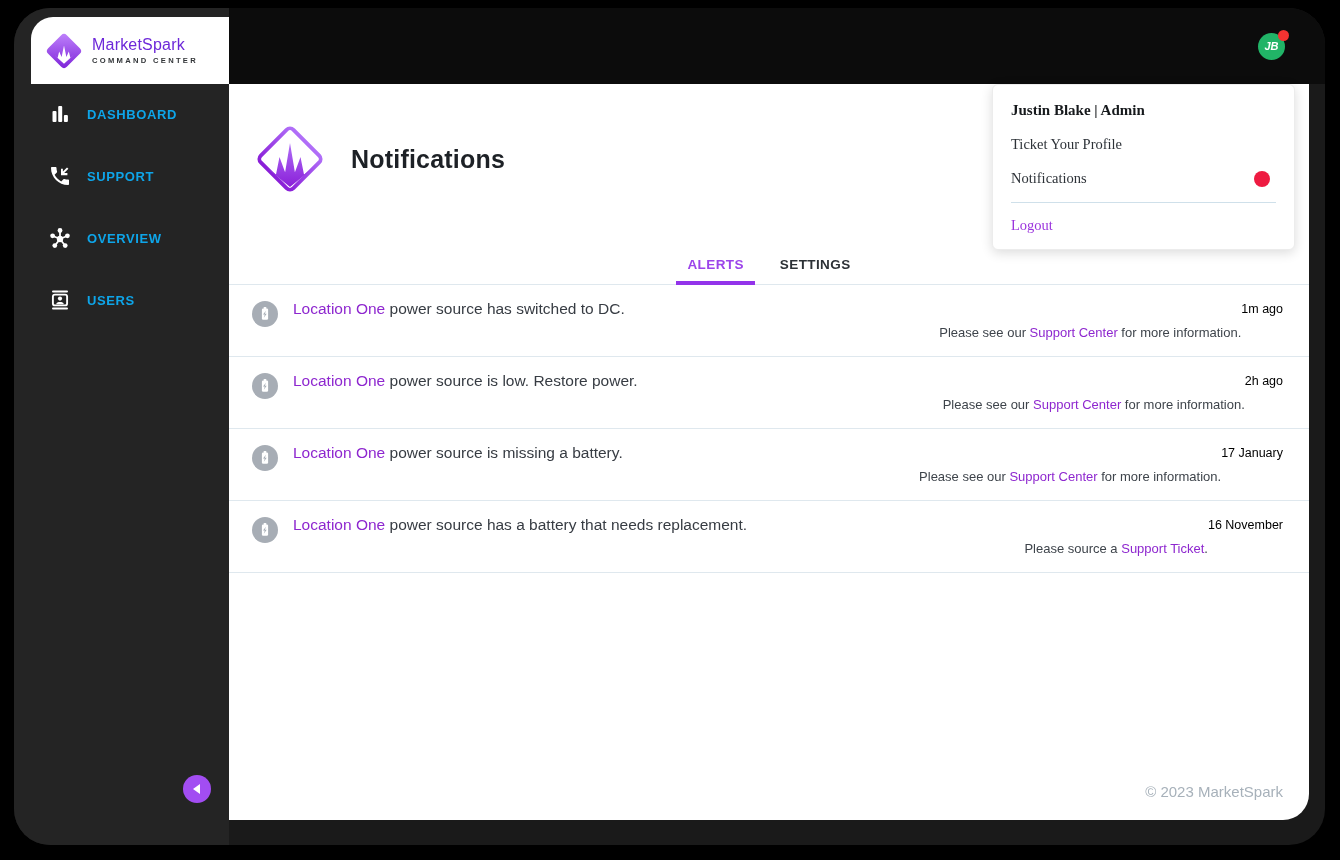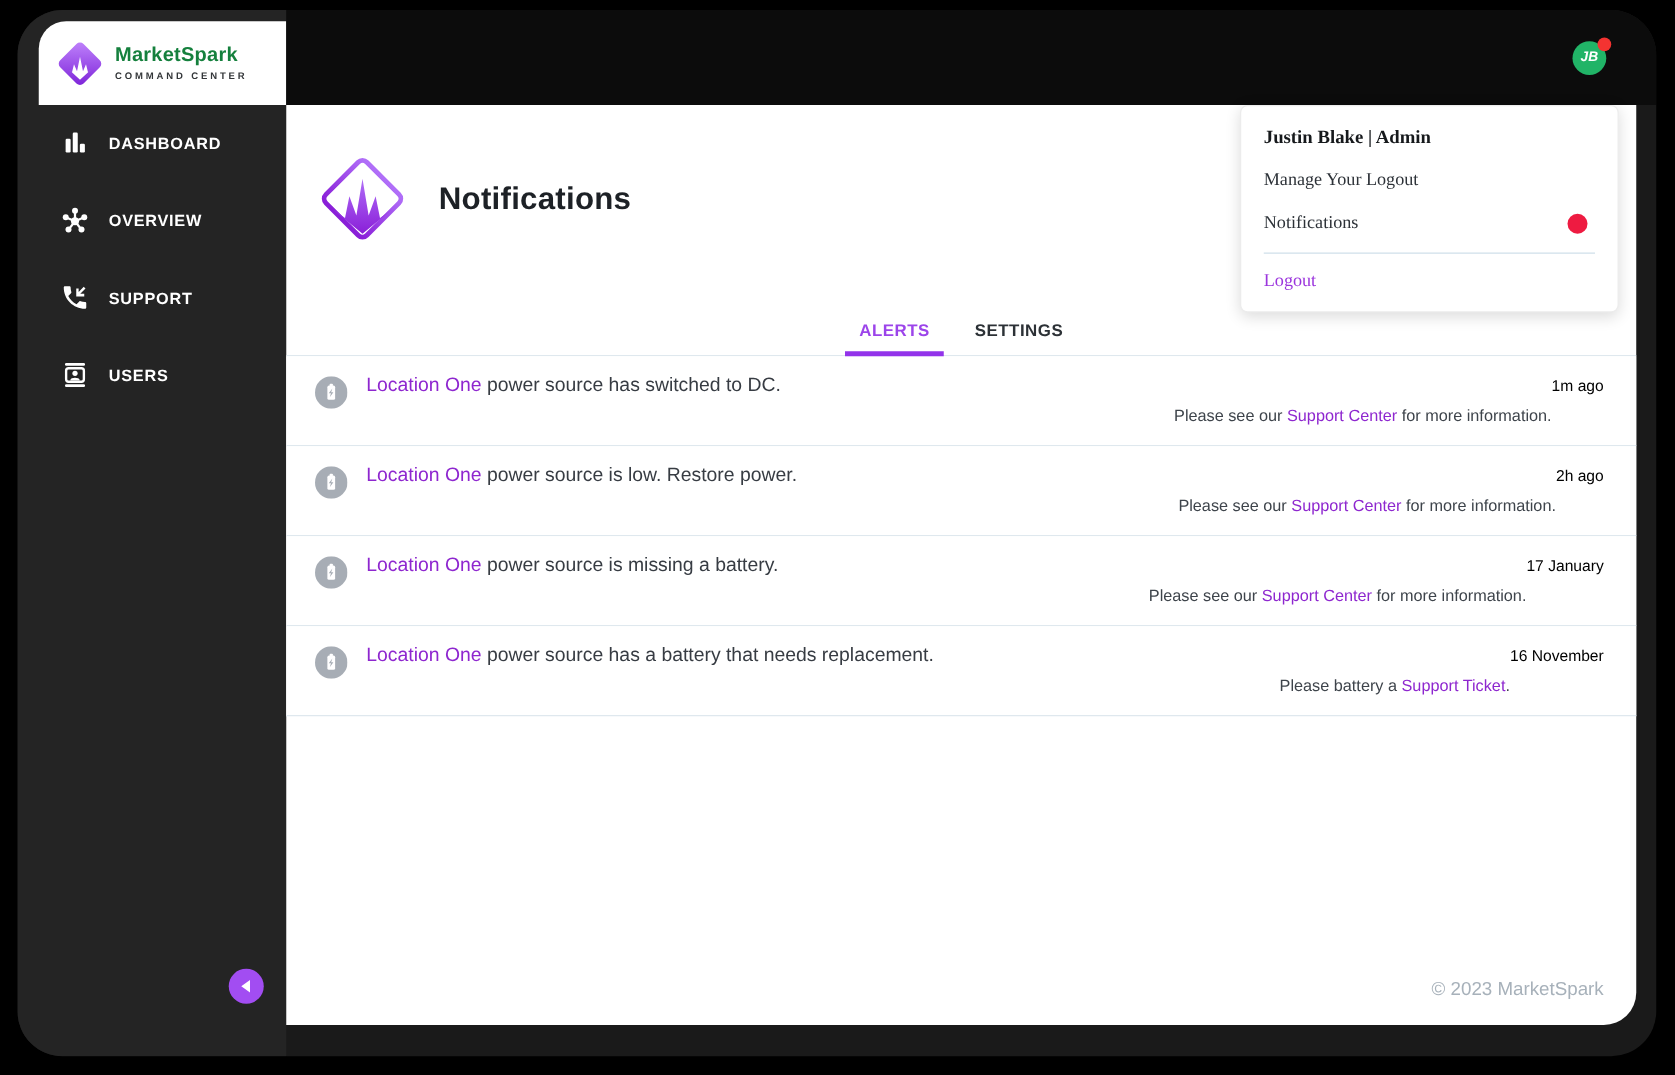--- a/index.html
+++ b/index.html
@@ -9,27 +9,27 @@
   .window { position:absolute; left:14px; top:8px; width:1311px; height:837px;
             background:#1a1a1a; border-radius:36px; overflow:hidden; }
 
   
   .sidebar { position:absolute; left:0; top:0; width:215px; height:100%; background:#242424; }
   .logo-box { position:absolute; left:17px; top:9px; width:198px; height:67px;
               background:#fff; border-radius:22px 0 0 0;
               display:flex; align-items:center; padding-left:13px; }
   .logo-box svg { width:40px; height:40px; flex:none; }
   .brand-text { margin-left:8px; }
-  .brand-title { font-size:16px; font-weight:700; color:#15803d; letter-spacing:.2px; }
+  .brand-title { font-size:16px; font-weight:400; color:#6d28d9; letter-spacing:.2px; }
   .brand-subtitle { font-size:7.6px; font-weight:700; color:#333639; letter-spacing:2.3px; margin-top:2px; }
 
   .nav { position:absolute; left:0; top:86px; width:100%; display:flex; flex-direction:column; gap:22px; }
   .nav-item { display:flex; align-items:center; height:40px; padding-left:34px; cursor:pointer; }
   .nav-item svg { width:24px; height:24px; flex:none; }
-  .nav-label { margin-left:15px; color:#ffffff; font-size:13px; font-weight:700; letter-spacing:.6px; }
+  .nav-label { margin-left:15px; color:#0ea5e9; font-size:13px; font-weight:700; letter-spacing:.6px; }
 
   .collapse-btn { position:absolute; left:169px; top:767px; width:28px; height:28px;
                   border-radius:50%; background:#a24df2; border:none; cursor:pointer;
                   display:flex; align-items:center; justify-content:center; }
   .collapse-tri { width:0; height:0; border-top:5px solid transparent;
                   border-bottom:5px solid transparent; border-right:7px solid #fff; margin-right:2px; }
 
   
   .topbar { position:absolute; left:215px; top:0; right:0; height:76px; background:#0c0c0c;
             display:flex; align-items:center; justify-content:flex-end; padding-right:40px;font-style:italic; }
@@ -100,20 +100,27 @@
     </div>
 
     <div class="nav">
       <div class="nav-item">
         <svg viewBox="0 0 24 24" fill="#fff">
           <rect x="4.5" y="9" width="4" height="11" rx="1"></rect>
           <rect x="10.2" y="4" width="4" height="16" rx="1"></rect>
           <rect x="15.9" y="13" width="4" height="7" rx="1"></rect>
         </svg>
         <span class="nav-label">DASHBOARD</span>
+      </div>
+      <div class="nav-item">
+        <svg viewBox="0 0 24 24" fill="#fff">
+          <path d="M6.62 10.79c1.44 2.83 3.76 5.14 6.59 6.59l2.2-2.2c.27-.27.67-.36 1.02-.24 1.12.37 2.33.57 3.57.57.55 0 1 .45 1 1V20c0 .55-.45 1-1 1-9.39 0-17-7.61-17-17 0-.55.45-1 1-1h3.5c.55 0 1 .45 1 1 0 1.25.2 2.45.57 3.57.11.35.03.74-.25 1.02l-2.2 2.2z"></path>
+          <path d="M13 4.8v6.4h6.4V9h-3.18l4.18-4.18L19 3.4l-4.1 4.1V4.8z"></path>
+        </svg>
+        <span class="nav-label">SUPPORT</span>
       </div>
       <div class="nav-item">
         <svg viewBox="0 0 24 24">
           <g stroke="#fff" stroke-width="1.8">
             <line x1="12" y1="13" x2="12" y2="5"></line>
               <line x1="12" y1="13" x2="5" y2="10"></line>
             <line x1="12" y1="13" x2="7" y2="19.5"></line>
               <line x1="12" y1="13" x2="17" y2="19.5"></line>
             <line x1="12" y1="13" x2="19" y2="10"></line>
           </g>
@@ -122,27 +129,20 @@
               <circle cx="12" cy="4.5" r="2.4"></circle>
             <circle cx="4.6" cy="9.8" r="2.4"></circle>
               <circle cx="6.8" cy="19.6" r="2.4"></circle>
             <circle cx="17.2" cy="19.6" r="2.4"></circle>
               <circle cx="19.4" cy="9.8" r="2.4"></circle>
           </g>
         </svg>
         <span class="nav-label">OVERVIEW</span>
       </div>
       <div class="nav-item">
-        <svg viewBox="0 0 24 24" fill="#fff">
-          <path d="M6.62 10.79c1.44 2.83 3.76 5.14 6.59 6.59l2.2-2.2c.27-.27.67-.36 1.02-.24 1.12.37 2.33.57 3.57.57.55 0 1 .45 1 1V20c0 .55-.45 1-1 1-9.39 0-17-7.61-17-17 0-.55.45-1 1-1h3.5c.55 0 1 .45 1 1 0 1.25.2 2.45.57 3.57.11.35.03.74-.25 1.02l-2.2 2.2z"></path>
-          <path d="M13 4.8v6.4h6.4V9h-3.18l4.18-4.18L19 3.4l-4.1 4.1V4.8z"></path>
-        </svg>
-        <span class="nav-label">SUPPORT</span>
-      </div>
-      <div class="nav-item">
         <svg viewBox="0 0 24 24">
           <rect x="4" y="2.4" width="16" height="2.2" rx="1" fill="#fff"></rect>
           <rect x="4" y="19.4" width="16" height="2.2" rx="1" fill="#fff"></rect>
           <rect x="4.9" y="6.6" width="14.2" height="10.8" rx="2" fill="none" stroke="#fff" stroke-width="1.9"></rect>
           <circle cx="12" cy="10.6" r="2.1" fill="#fff"></circle>
           <path d="M8.3 15.9c0-2.4 7.4-2.4 7.4 0v.4H8.3z" fill="#fff"></path>
         </svg>
         <span class="nav-label">USERS</span>
       </div>
     </div>
@@ -225,34 +225,34 @@
 
       <div class="notif-row">
         <svg class="notif-icon" viewBox="0 0 26 26">
           <circle cx="13" cy="13" r="13" fill="#a7adb5"></circle>
           <rect x="11.7" y="5.9" width="2.6" height="2.2" rx="0.7" fill="#fff"></rect>
           <rect x="9.9" y="7.4" width="6.2" height="11.4" rx="1.3" fill="#fff"></rect>
           <path d="M13.9 9.7 L11 13.6 h1.8 l-1 3.2 2.9-4.1 h-1.8 z" fill="#a7adb5"></path>
         </svg>
         <div class="notif-text">
           <div class="notif-title"><a class="plink">Location One</a><span> power source has a battery that needs replacement.</span></div>
-          <div class="notif-body"><span>Please battery a </span><a class="plink">Support Ticket</a><span>.</span></div>
+          <div class="notif-body"><span>Please source a </span><a class="plink">Support Ticket</a><span>.</span></div>
         </div>
         <div class="notif-time">16 November</div>
       </div>
 
     </div>
 
     <div class="footer">© 2023 MarketSpark</div>
   </div>
 
   <div class="dropdown">
     <div class="menu-header">Justin Blake | Admin</div>
     <div class="menu-item">
-      <span>Manage Your Logout</span>
+      <span>Ticket Your Profile</span>
     </div>
     <div class="menu-item">
       <span>Notifications</span>
       <span class="menu-dot"></span>
     </div>
     <hr class="menu-divider">
     <div class="menu-logout">Logout</div>
   </div>
 
 </div>

